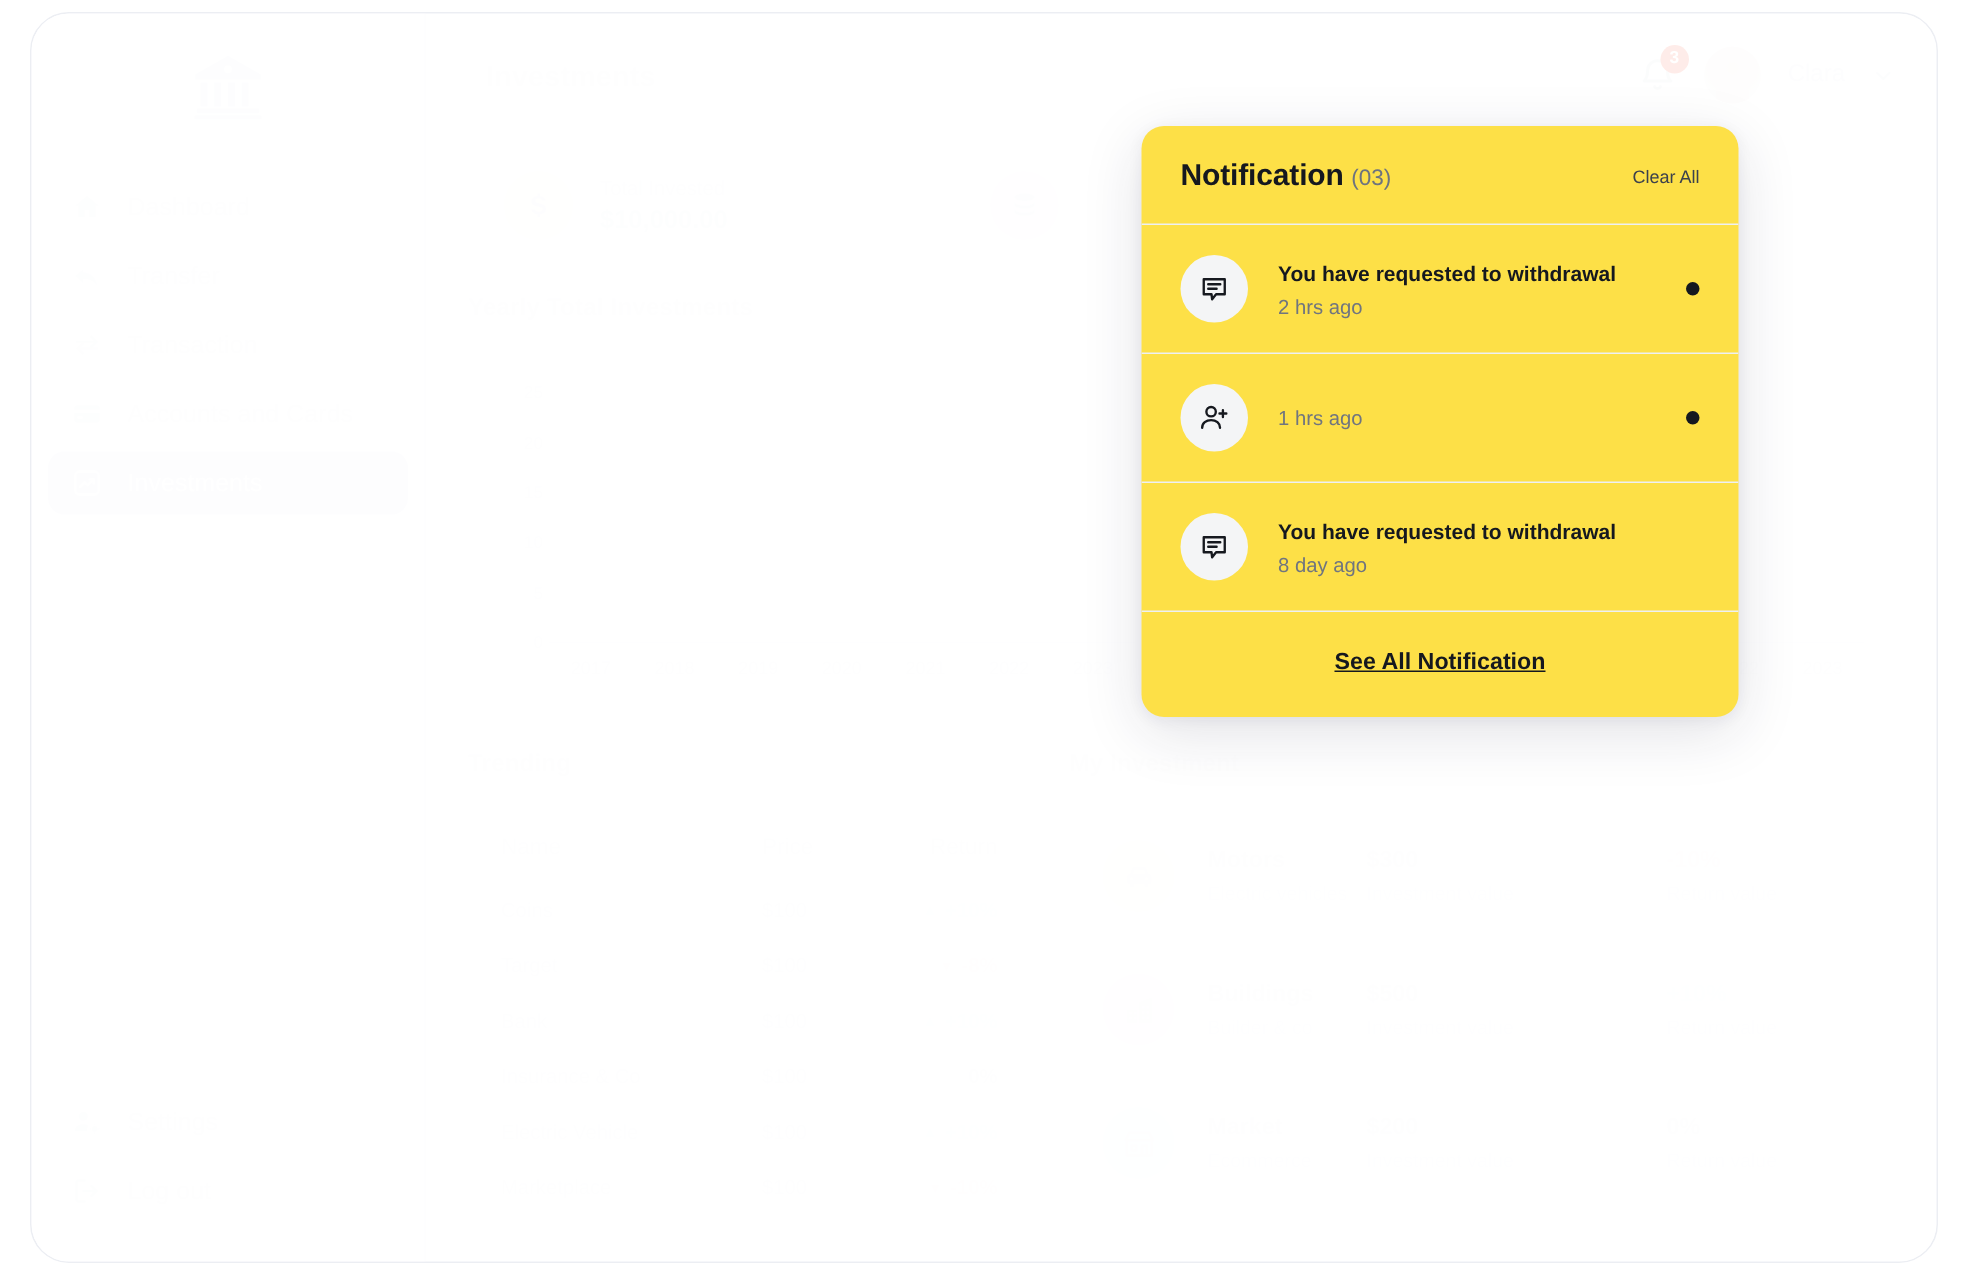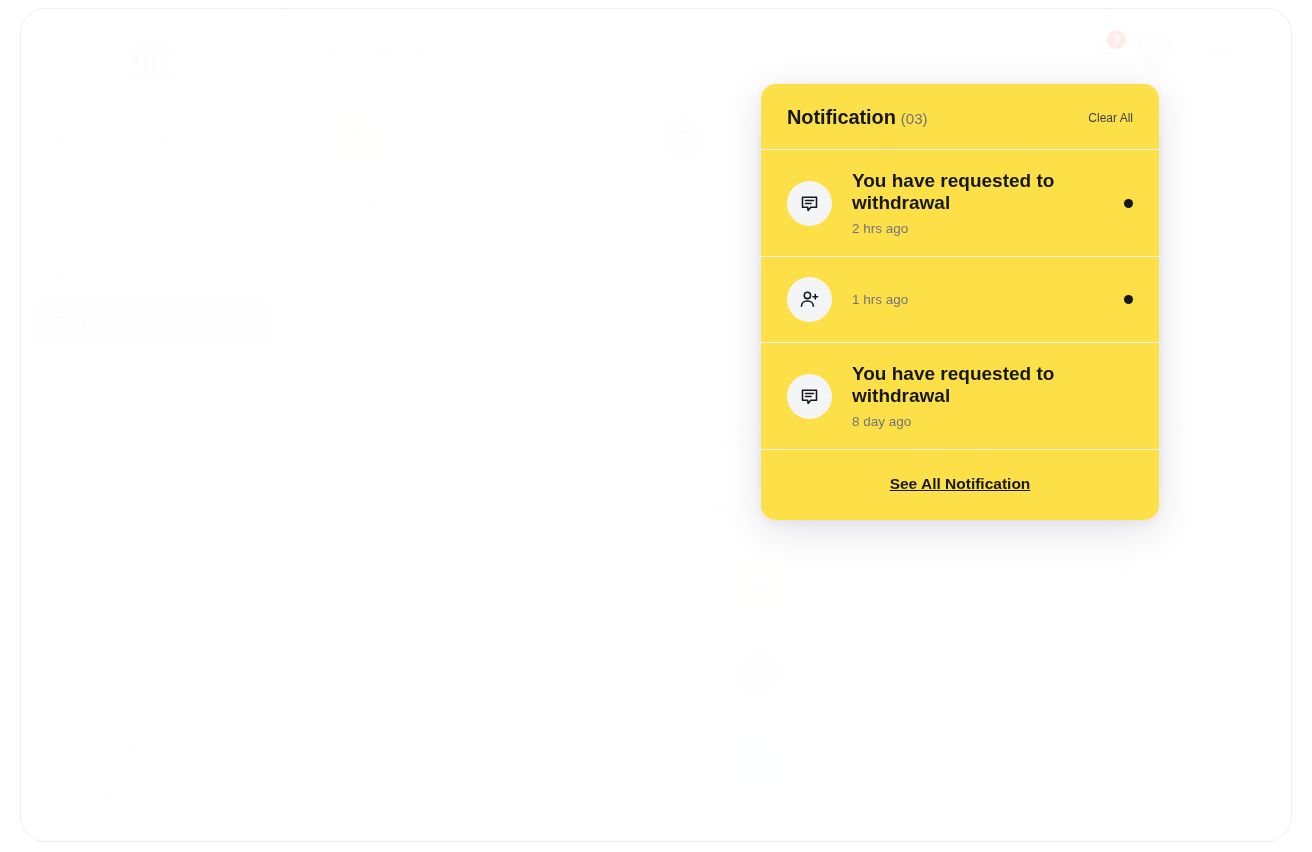--- a/index.html
+++ b/index.html
@@ -249,21 +249,21 @@
     border-bottom: 1px solid #eef0f3;
     cursor: pointer;
   }
   .notif-ic {
     width: 45px; height: 45px; border-radius: 50%;
     background: #f4f5f6; flex: 0 0 45px; margin-right: 20px;
     display: flex; align-items: center; justify-content: center;
   }
   .notif-ic svg { width: 21px; height: 21px; display: block; color: #16191f; }
   .notif-body { flex: 1; display: flex; flex-direction: column; gap: 7px; }
-  .notif-text { font-size: 19px; font-weight: 600; color: #15181f; }
+  .notif-text { font-size: 14px; font-weight: 600; color: #15181f; }
   .notif-time { font-size: 13.5px; color: #70757f; }
   .notif-dot {
     width: 9px; height: 9px; border-radius: 50%;
     background: #15181f; flex: 0 0 9px; margin-left: 12px;
   }
   .notif-dot.hidden { background: transparent; }
   #notif-footer { padding: 25px 0 27px 0; text-align: center; }
   #see-all {
     font-size: 15.5px; font-weight: 600; color: #15181f;
     text-decoration: underline; cursor: pointer;

